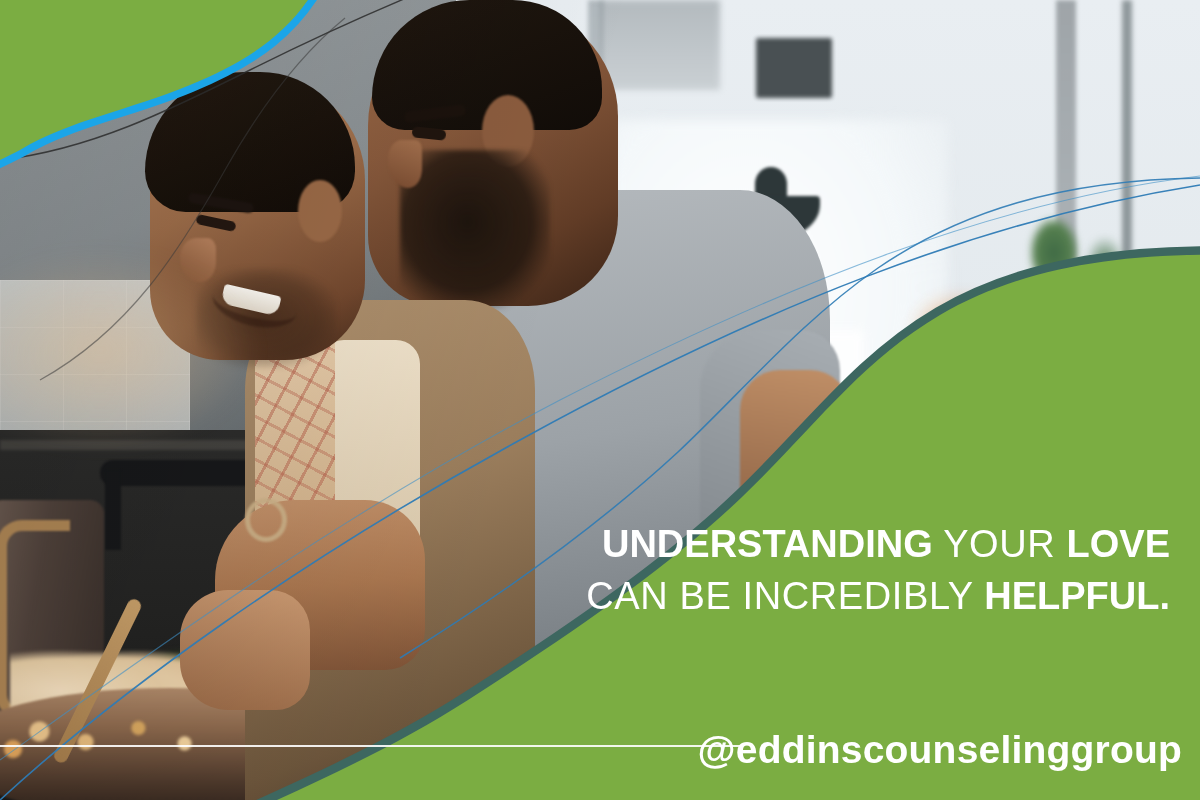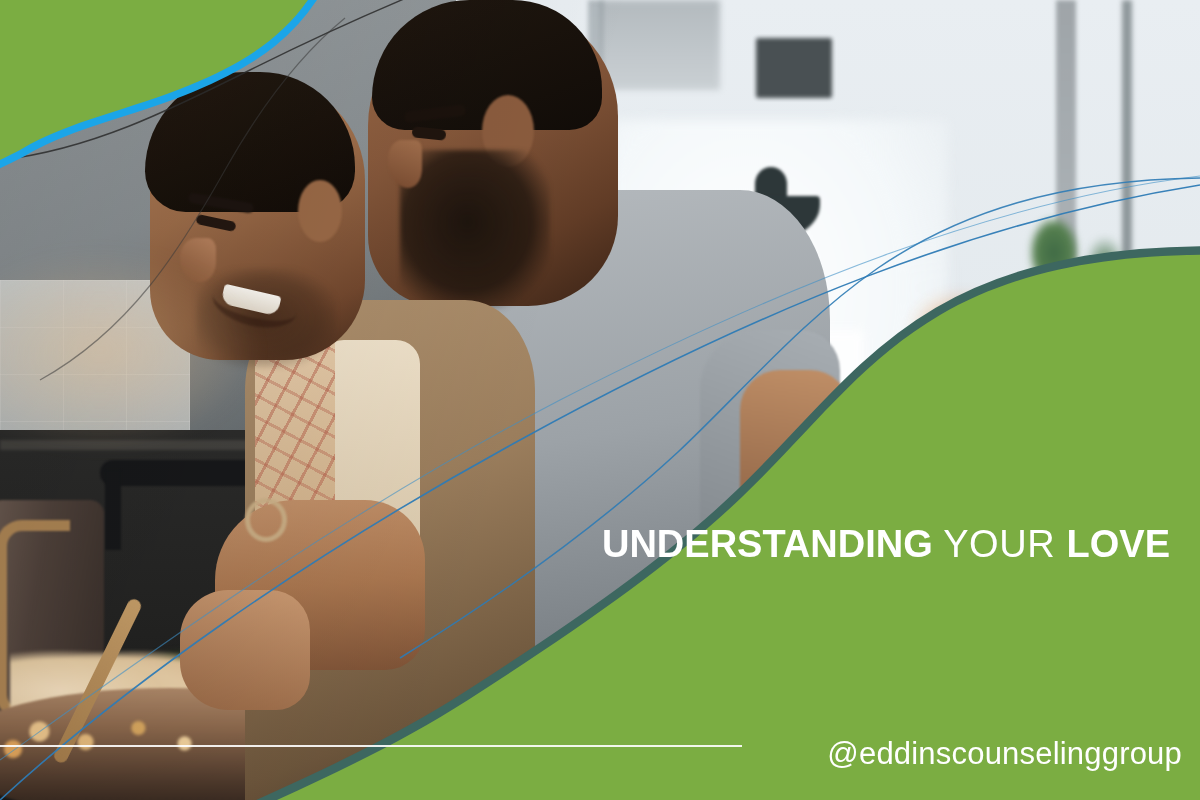--- a/index.html
+++ b/index.html
@@ -318,22 +318,22 @@
   }
   .w-bold { font-weight:700; letter-spacing:0px; }
   .w-light { font-weight:400; letter-spacing:.6px; }
 
   .handle-row {
     position:absolute; right:18px; bottom:28px;
     display:flex; align-items:center; gap:26px;
   }
   .handle {
     color:#ffffff;
-    font-size:31px;
-    font-weight:400;
+    font-size:39px;
+    font-weight:700;
     letter-spacing:.2px;
     white-space:nowrap;
   }
   .rule-white {
     position:absolute; left:0; top:745px; width:742px; height:2px;
     background:rgba(255,255,255,.9);
   }
 </style>
 </head>
 <body>
@@ -421,20 +421,23 @@
 
   <div class="rule-white"></div>
 
   <div class="quote">
 
     <div class="qline">
       <span class="w-bold">UNDERSTANDING</span><span class="w-light"> YOUR </span><span class="w-bold">LOVE</span>
     </div>
 
 
+    <div class="qline">
+      <span class="w-light">CAN BE INCREDIBLY </span><span class="w-bold">HELPFUL.</span>
+    </div>
 
   </div>
 
   <div class="handle-row">
     <span class="handle">@eddinscounselinggroup</span>
   </div>
 
 </div>
 
 </body></html>

